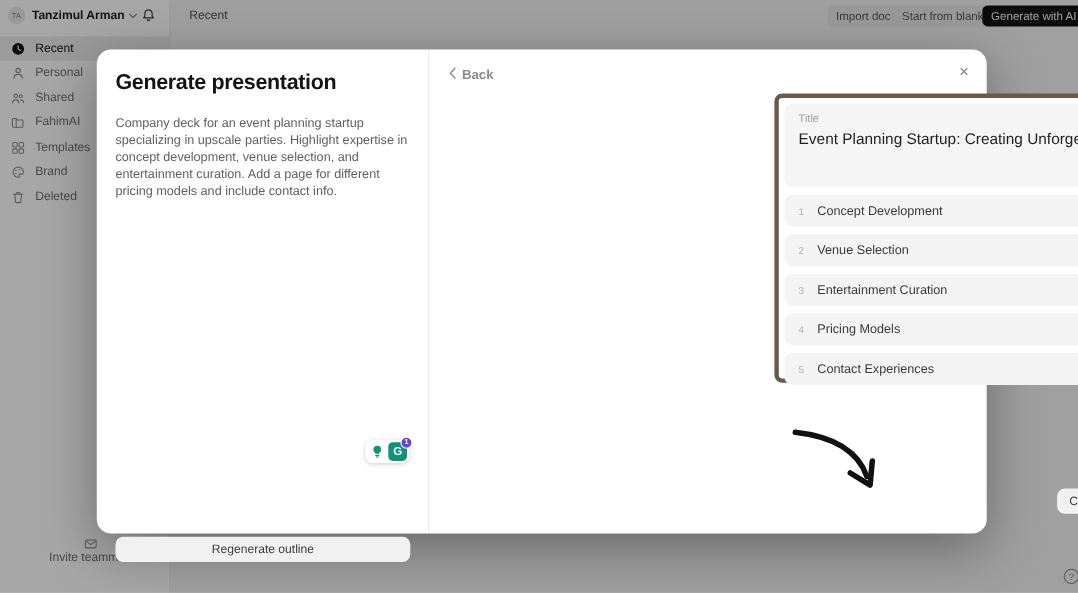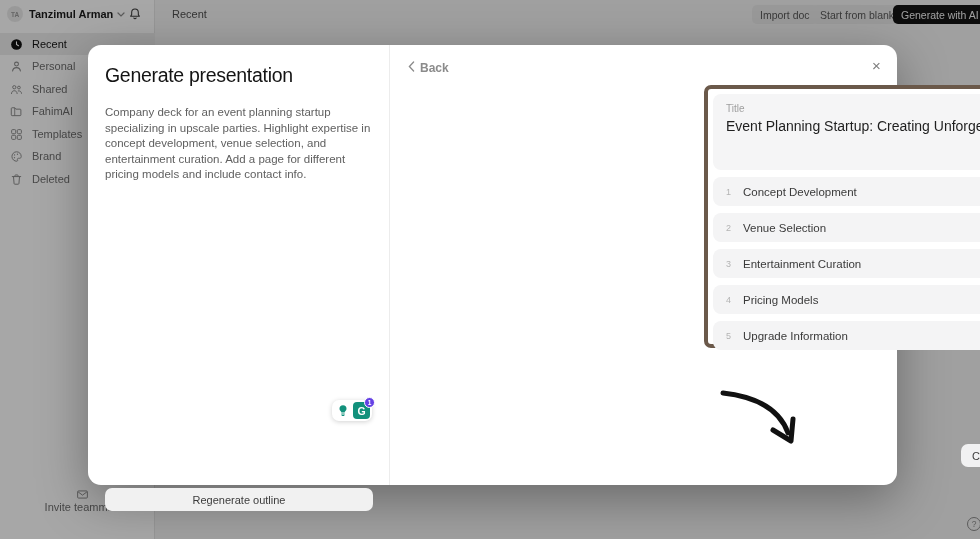--- a/index.html
+++ b/index.html
@@ -32,21 +32,21 @@
   .btn-blank { left:657px; }
   .btn-genai { left:738px; }
   .help-circle { position:absolute; left:812px; top:517px; width:14px; height:14px; border:1.2px solid #8b8b8b; border-radius:50%; color:#8b8b8b; font-size:8.5px; display:flex; align-items:center; justify-content:center; cursor:pointer; }
 
   
   .dim { position:absolute; inset:0; background:rgba(0,0,0,0.34); z-index:2; }
 
   
   .modal { position:absolute; left:88px; top:45px; width:809px; height:440px; background:#ffffff; border-radius:13px; box-shadow:0 14px 50px rgba(0,0,0,0.35); z-index:10; }
   .left-pane { position:absolute; left:0; top:0; width:302px; height:440px; border-right:1px solid #ececec; }
-  .modal-h1 { position:absolute; left:17px; top:19px; font-size:19.5px; font-weight:400; color:#141414; letter-spacing:-0.3px; }
+  .modal-h1 { position:absolute; left:17px; top:19px; font-size:19.5px; font-weight:700; color:#141414; letter-spacing:-0.3px; }
   .modal-desc { position:absolute; left:17px; top:60px; width:270px; font-size:11.5px; line-height:15.5px; color:#606060; }
   .regen-btn { position:absolute; left:17px; top:411px; width:268px; height:23px; background:#f1f1f1; border-radius:7px; display:flex; align-items:center; justify-content:center; font-size:11px; color:#3c3c3c; cursor:pointer;margin-top:32px; }
 
   .gram-pill { position:absolute; display:flex; align-items:center; gap:2px; padding:2px; background:#fff; border-radius:7px; box-shadow:0 1px 5px rgba(0,0,0,0.18); }
   .gram-pill .tile { width:17px; height:17px; border-radius:4px; display:flex; align-items:center; justify-content:center; }
   .tile.light { background:#fff; }
   .tile.teal { background:#12917c; color:#fff; font-size:10.5px; font-weight:700; position:relative; }
   .gram-left { left:244px; top:355px; }
   .gram-badge { position:absolute; top:-5px; right:-5px; width:11px; height:11px; border-radius:50%; background:#6440e4; border:1.5px solid #fff; color:#fff; font-size:6.5px; font-weight:700; display:flex; align-items:center; justify-content:center; }
 
@@ -248,21 +248,21 @@
         </div>
 
         <div class="outline-item">
           <span class="oi-num">4</span>
           <span class="oi-label">Pricing Models</span>
 
         </div>
 
         <div class="outline-item">
           <span class="oi-num">5</span>
-          <span class="oi-label">Upgrade Information</span>
+          <span class="oi-label">Contact Experiences</span>
 
         </div>
       </div>
 
       <div class="foot-btn choose-btn">Choose layouts</div>
 
     </div>
   </div>
 
   <svg class="arrow-anno" width="110" height="68" viewBox="0 0 110 68">

